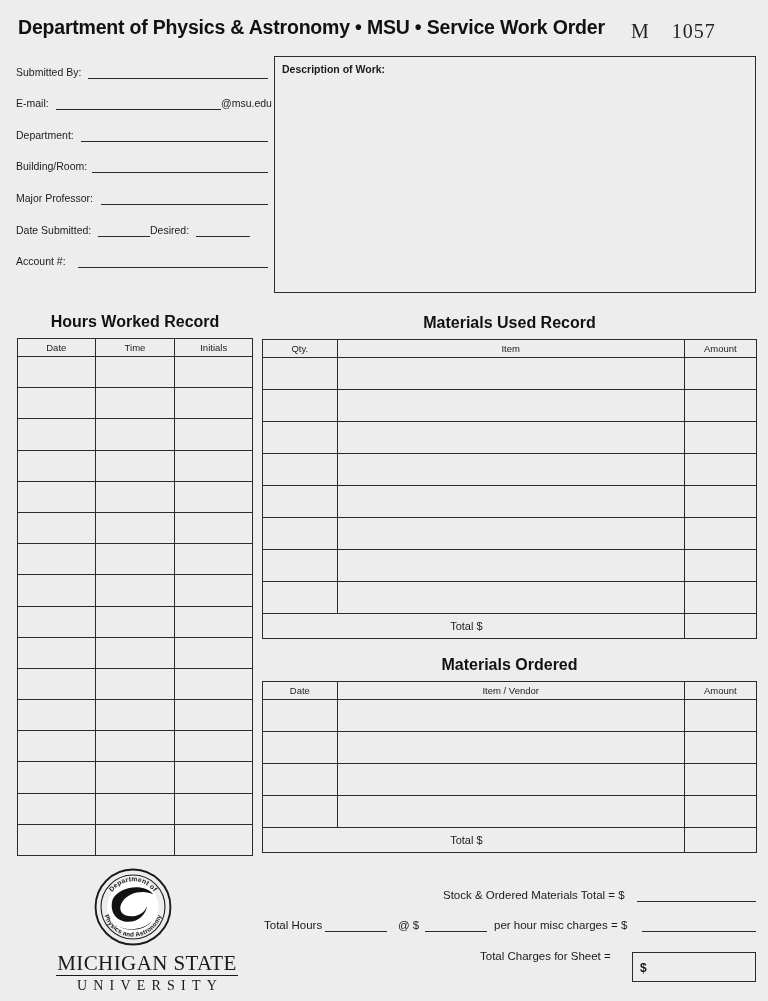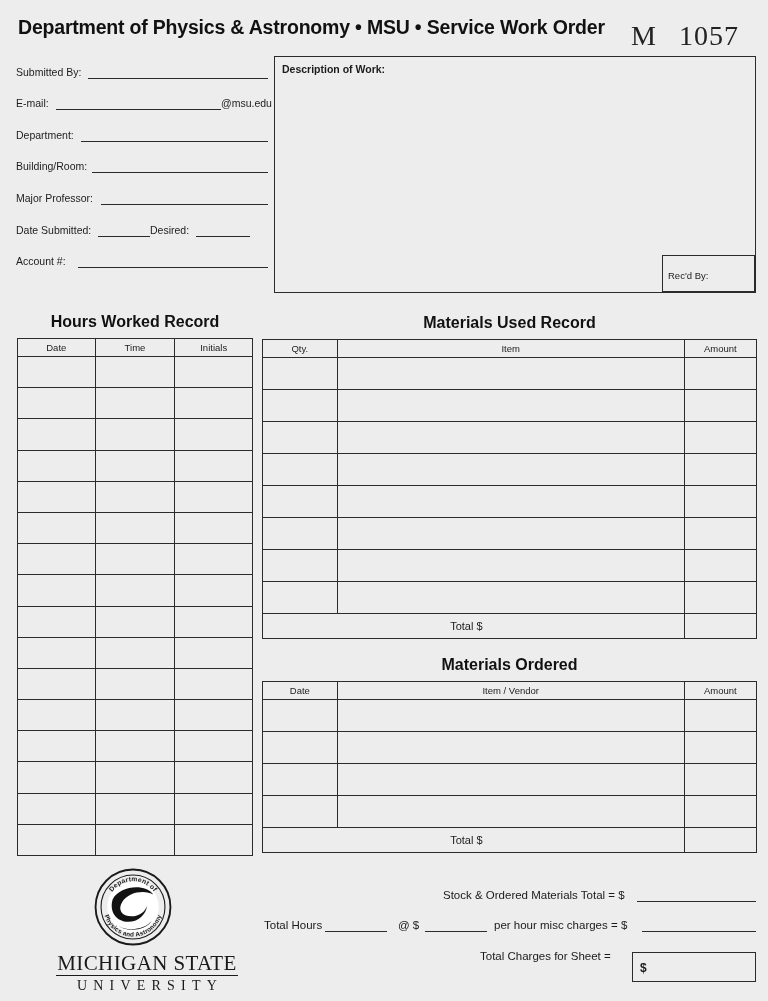--- a/index.html
+++ b/index.html
@@ -36,21 +36,21 @@
     font-size: 19.5px;
     font-weight: bold;
     letter-spacing: -0.2px;
     white-space: nowrap;
     color: #111;
   }
   .hdr-num {
     position: absolute;
     left: 613px; top: 4px;
     font-family: "Liberation Serif", serif;
-    font-size: 28px;
+    font-size: 20px;
     letter-spacing: 1px;
     white-space: nowrap;
     color: #222;
   }
   .hdr-num .m { margin-right: 22px; }
 
   
   .fields {
     position: absolute;
     left: 16px; top: 55px;
@@ -272,23 +272,20 @@
 
     <div class="frow">
       <span class="lbl">Account #:</span>
       <span class="ruled" style="left:62px; width:190px;"></span>
     </div>
 
   </div>
 
   <div class="descbox">
     <div class="desc-label">Description of Work:</div>
-    <div class="recd">
-      <span>Rec'd By:</span>
-    </div>
   </div>
 
   <div class="sect-title" style="left:17px; top:313px; width:236px;">Hours Worked Record</div>
 
   <table class="grid" id="hours-table">
     <thead>
       <tr>
         <th style="width:33%">Date</th>
         <th style="width:34%">Time</th>
         <th style="width:33%">Initials</th>

